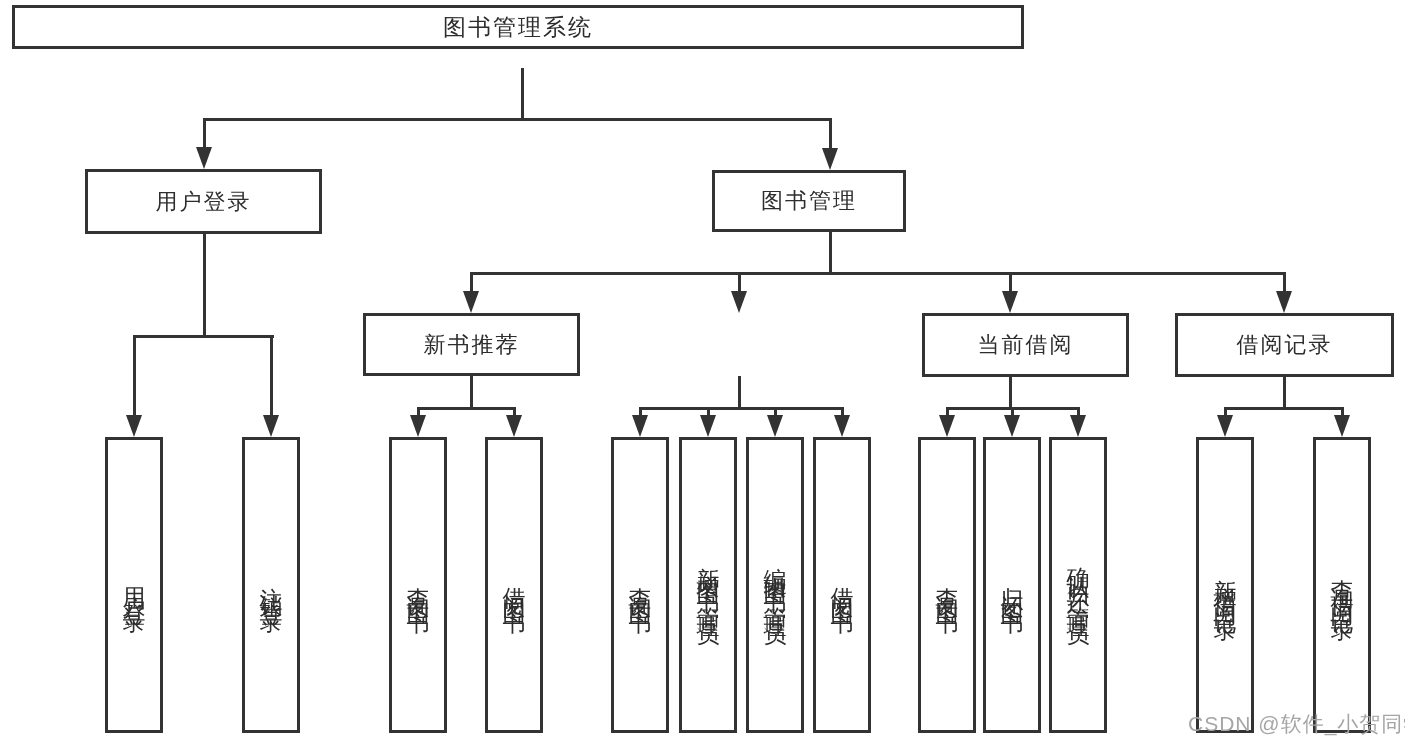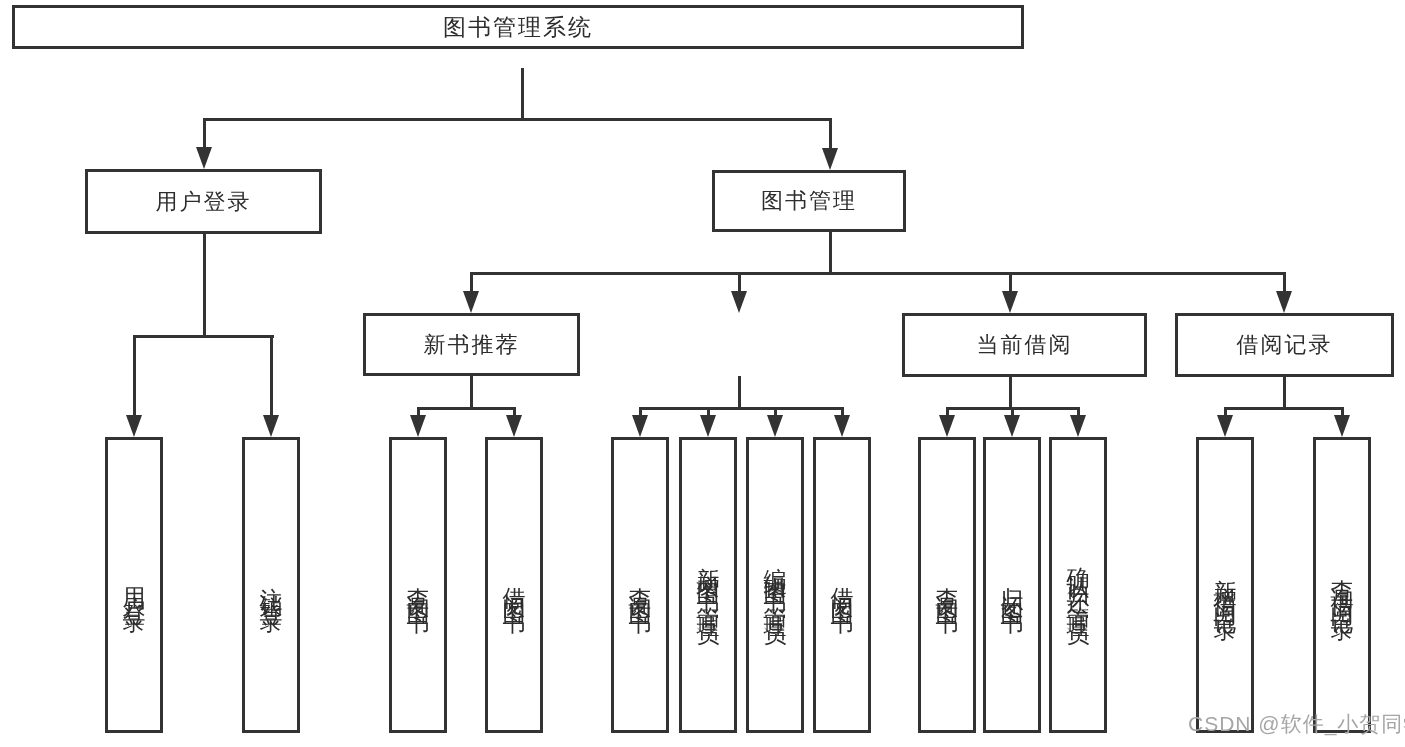--- a/index.html
+++ b/index.html
@@ -98,21 +98,21 @@
   <div class="v" style="left:738px;top:272px;height:30px"></div>
   <div class="a" style="left:731px;top:291px"></div>
   <div class="v" style="left:1009px;top:272px;height:30px"></div>
   <div class="a" style="left:1002px;top:291px"></div>
   <div class="v" style="left:1283px;top:272px;height:30px"></div>
   <div class="a" style="left:1276px;top:291px"></div>
 
   <div class="box l3-box" style="left:363px;top:313px;width:217px;height:63px">
     <span class="lbl">新书推荐</span>
   </div>
-  <div class="box l3-box" style="left:902px;top:313px;width:245px;height:64px">
+  <div class="box l3-box" style="left:922px;top:313px;width:207px;height:64px">
     <span class="lbl">当前借阅</span>
   </div>
   <div class="box l3-box" style="left:1175px;top:313px;width:219px;height:64px">
     <span class="lbl">借阅记录</span>
   </div>
 
   <div class="v" style="left:470px;top:376px;height:34px"></div>
   <div class="h" style="left:417px;top:407px;width:99px"></div>
   <div class="v" style="left:417px;top:407px;height:22px"></div>
   <div class="a" style="left:410px;top:415px"></div>

